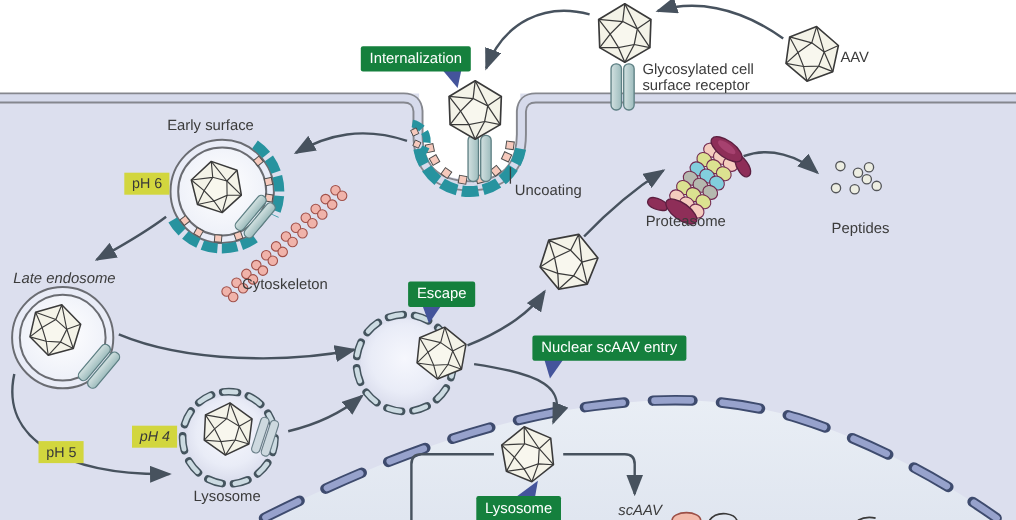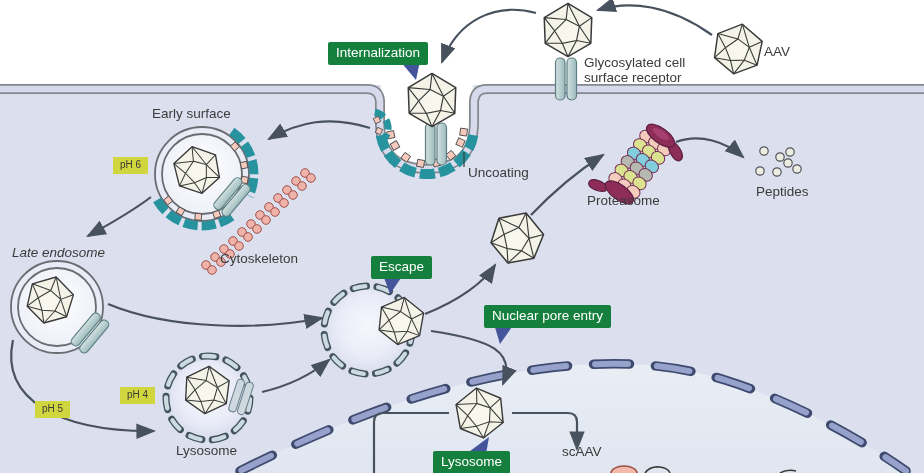--- a/index.html
+++ b/index.html
@@ -10,21 +10,21 @@
   .stage svg{position:absolute;left:0;top:0;display:block;}
   .lbl{
     position:absolute;color:#3b3b3b;font-size:13.5px;line-height:15px;
     white-space:nowrap;
   }
   .pbadge{
     position:absolute;background:#15803d;color:#ffffff;font-size:13.5px;
     line-height:1;padding:4px 8px 5px;border-radius:2px;white-space:nowrap;
   }
   .phbadge{
-    position:absolute;background:#d2d63e;color:#393939;font-size:10px;
+    position:absolute;background:#d2d63e;color:#393939;font-size:13px;
     line-height:1;padding:3px 7px 4px;white-space:nowrap;
   }
 </style>
 </head>
 <body>
 
 <div class="stage">
 
 <svg width="924" height="473" viewBox="0 0 924 473">
   <defs>
@@ -238,34 +238,34 @@
 
   <g>
     <ellipse cx="624" cy="473" rx="13" ry="7" fill="#f3bbac" stroke="#9c5047" stroke-width="1.5"></ellipse>
     <path d="M645,473 Q650,466 660,467 Q668,468 670,473" fill="none" stroke="#3a3a3a" stroke-width="1.5"></path>
     <path d="M780,473 Q787,469 796,471" fill="none" stroke="#3a3a3a" stroke-width="1.5"></path>
   </g>
 </svg>
 
 <div class="pbadge" style="left:328px;top:42px;">Internalization</div>
 <div class="pbadge" style="left:371px;top:256px;">Escape</div>
-<div class="pbadge" style="left:484px;top:305px;">Nuclear pore entry</div>
+<div class="pbadge" style="left:484px;top:305px;">Nuclear scAAV entry</div>
 <div class="pbadge" style="left:433px;top:451px;">Lysosome</div>
 
 <div class="phbadge" style="left:113px;top:157px;">pH 6</div>
 <div class="phbadge" style="left:35px;top:357px;margin-top:44px;">pH 5</div>
-<div class="phbadge" style="left:120px;top:387px;">pH 4</div>
+<div class="phbadge" style="left:120px;top:387px;font-style:italic;">pH 4</div>
 
 <div class="lbl" style="left:152px;top:106px;">Early surface</div>
 <div class="lbl" style="left:468px;top:165px;">Uncoating</div>
 <div class="lbl" style="left:220px;top:251px;">Cytoskeleton</div>
 <div class="lbl" style="left:584px;top:55px;">
   <span style="display:block;">Glycosylated cell</span>
   <span style="display:block;">surface receptor</span>
 </div>
 <div class="lbl" style="left:764px;top:44px;">AAV</div>
 <div class="lbl" style="left:12px;top:245px;font-style:italic;">Late endosome</div>
 <div class="lbl" style="left:176px;top:443px;">Lysosome</div>
 <div class="lbl" style="left:587px;top:193px;">Proteasome</div>
-<div class="lbl" style="left:756px;top:184px;">Peptides</div>
-<div class="lbl" style="left:562px;top:444px;">scAAV</div>
+<div class="lbl" style="left:756px;top:200px;">Peptides</div>
+<div class="lbl" style="left:562px;top:456px;font-style:italic;">scAAV</div>
 
 </div>
 
 </body></html>

